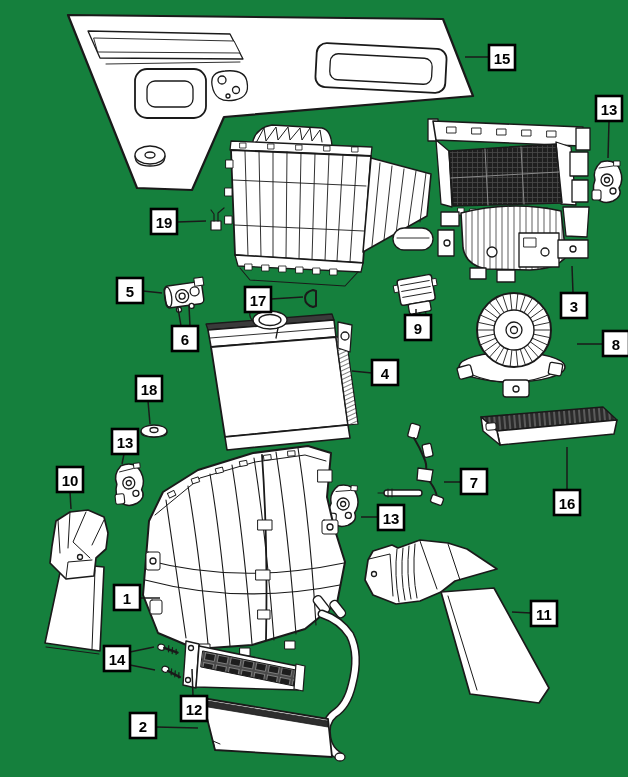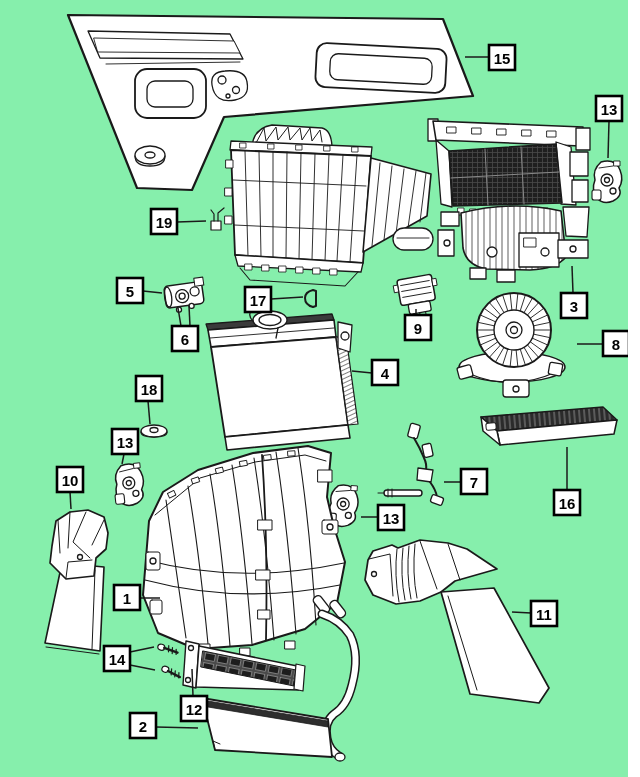--- a/index.html
+++ b/index.html
@@ -1,16 +1,16 @@
 <!DOCTYPE html>
 <html><head>
 <meta charset="utf-8">
 <style>
   html,body{margin:0;padding:0;background:#ffffff;}
-  .stage{position:relative;width:628px;height:777px;background:#86efac;overflow:hidden;
+  .stage{position:relative;width:628px;height:777px;background:#15803d;overflow:hidden;
          font-family:"Liberation Sans", sans-serif;}
   svg{position:absolute;inset:0;display:block;}
   .callout-num{font-family:"Liberation Sans", sans-serif;font-weight:bold;}
 </style>
 </head>
 <body>
 
 <div class="stage">
 <svg viewBox="0 0 640 777" width="640" height="777" xmlns="http://www.w3.org/2000/svg">
   <defs>

